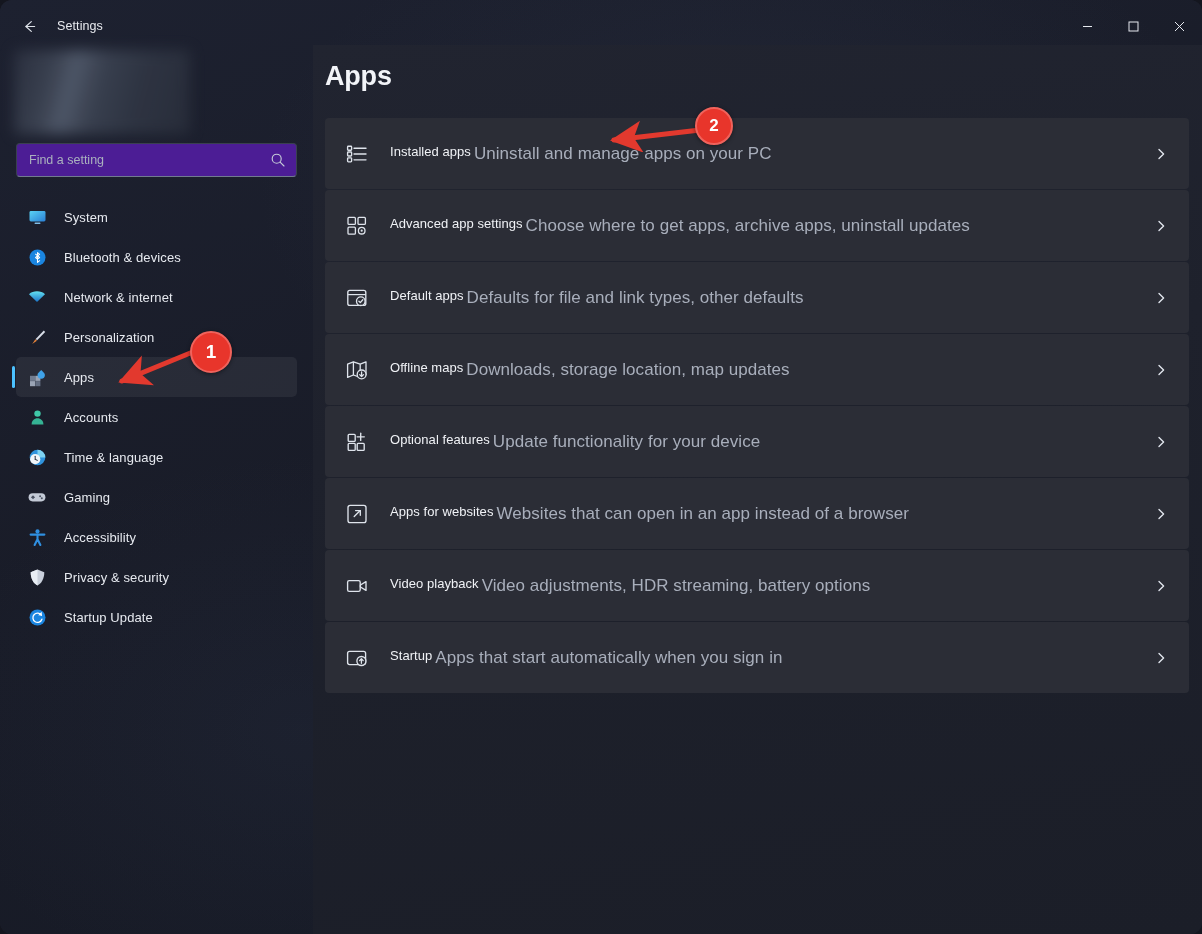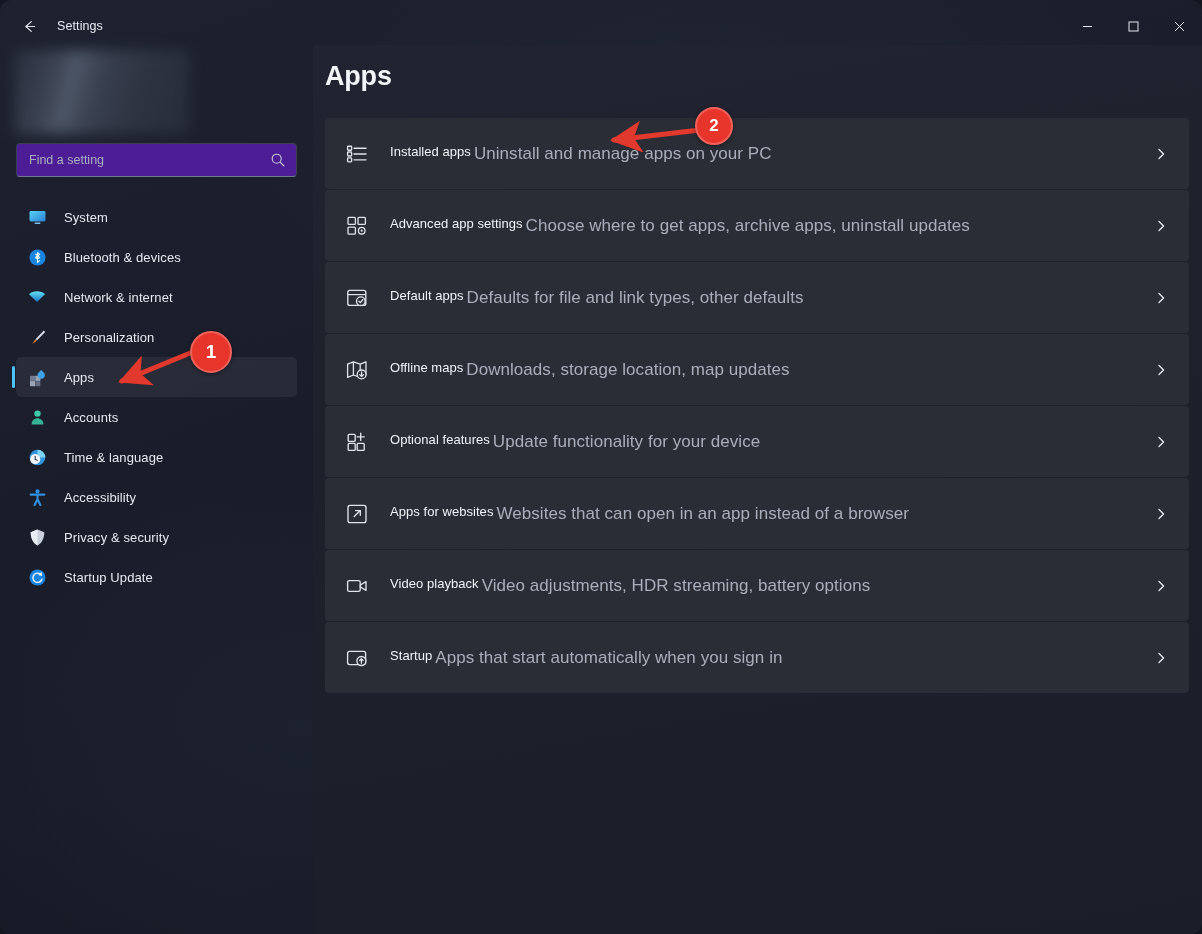--- a/index.html
+++ b/index.html
@@ -265,20 +265,33 @@
             <circle cx="9.5" cy="9.5" r="7.8" fill="#2f93dd"></circle>
             <path d="M9.5 1.7 A7.8 7.8 0 0 1 17.3 9.5 L9.5 9.5 Z" fill="#7fd3f2"></path>
             <circle cx="7.2" cy="11.2" r="5.1" fill="#f0f4f8"></circle>
             <line x1="7.2" y1="11.2" x2="7.2" y2="8.2" stroke="#3a4150" stroke-width="1.05" stroke-linecap="round"></line>
             <line x1="7.2" y1="11.2" x2="9.3" y2="12.4" stroke="#3a4150" stroke-width="1.05" stroke-linecap="round"></line>
           </svg>
         </span>
         <span class="nav-label">Time &amp; language</span>
       </div>
 
+      <div class="nav-item">
+        <span class="nav-ico">
+          <svg width="20" height="20" viewBox="0 0 20 20">
+            <rect x="1.6" y="6.2" width="16.8" height="8.2" rx="4.1" fill="#c3cad6"></rect>
+            <line x1="6" y1="10.3" x2="6" y2="10.3" stroke="#3a4150" stroke-width="2.6" stroke-linecap="round"></line>
+            <line x1="4.6" y1="10.3" x2="7.4" y2="10.3" stroke="#4b5362" stroke-width="1" stroke-linecap="round"></line>
+            <line x1="6" y1="8.9" x2="6" y2="11.7" stroke="#4b5362" stroke-width="1" stroke-linecap="round"></line>
+            <circle cx="13.1" cy="9.2" r="1" fill="#4b5362"></circle>
+            <circle cx="14.8" cy="11.3" r="1" fill="#4b5362"></circle>
+          </svg>
+        </span>
+        <span class="nav-label">Gaming</span>
+      </div>
 
       <div class="nav-item">
         <span class="nav-ico">
           <svg width="19" height="19" viewBox="0 0 19 19">
             <circle cx="9.5" cy="3.4" r="2.1" fill="#2f8fe0"></circle>
             <path d="M2.6 6.6 L16.4 6.6" stroke="#2f8fe0" stroke-width="2.1" stroke-linecap="round"></path>
             <path d="M9.5 6.6 L9.5 11.3 M9.5 11.3 L6.6 17 M9.5 11.3 L12.4 17" stroke="#2f8fe0" stroke-width="2.1" stroke-linecap="round" fill="none"></path>
           </svg>
         </span>
         <span class="nav-label">Accessibility</span>

